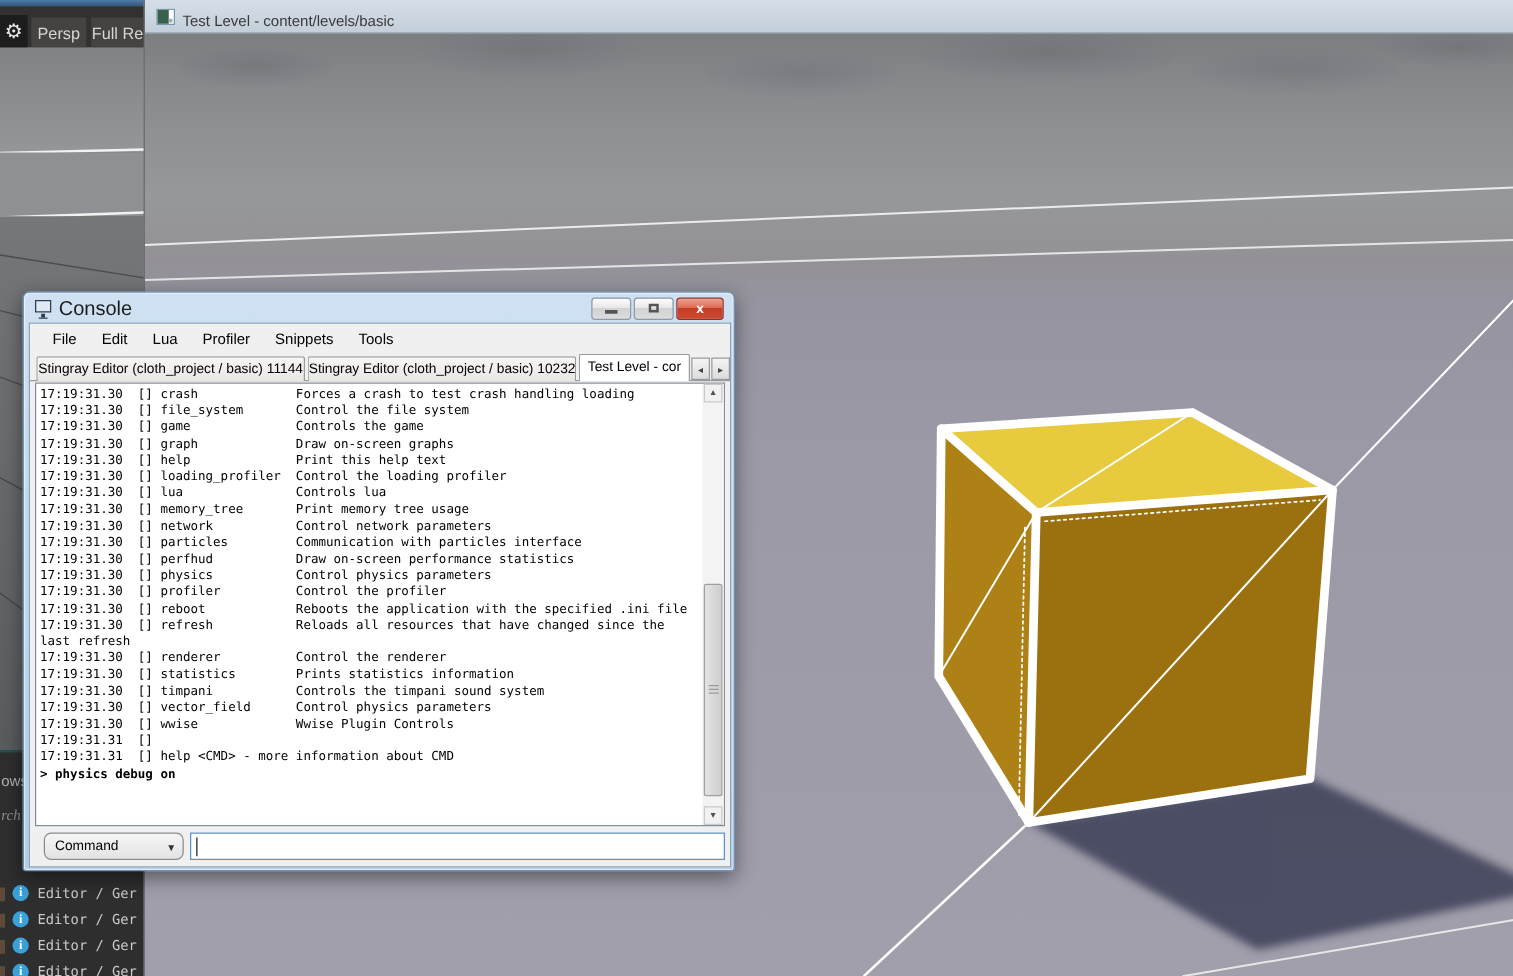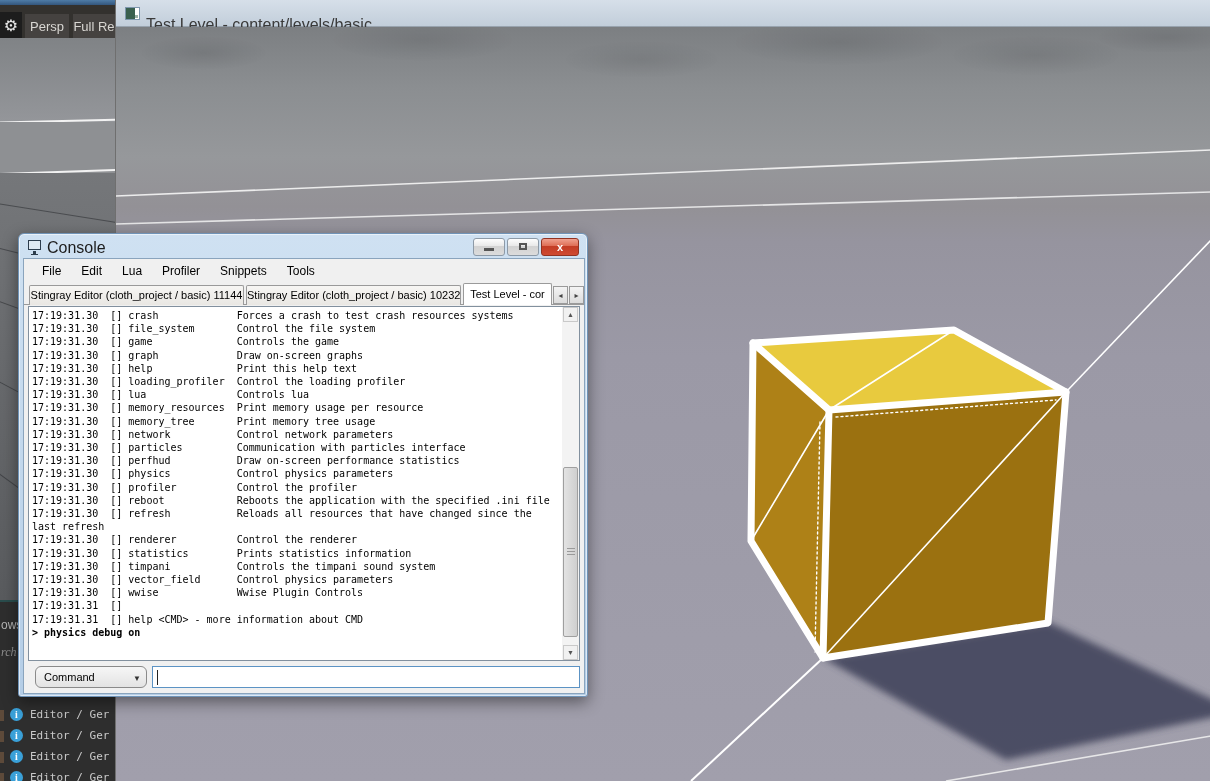--- a/index.html
+++ b/index.html
@@ -37,21 +37,21 @@
                  font-family:"DejaVu Sans Mono", monospace; white-space:nowrap; }
 
   
   #main-window { left:115px; top:0; width:1095px; height:781px; border-left:1px solid #6f6f6f; z-index:2; }
   #main-titlebar { left:0; top:0; width:1095px; height:27px;
                    background:linear-gradient(180deg,#d6dfe9,#c2ceda);
                    border-bottom:1px solid #98a3ae; }
   .mt-icon { left:9px; top:7px; width:15px; height:13px; background:#fff; border:1px solid #7d96ad; }
   .mt-icon .scr { position:absolute; left:0; top:0; width:9px; height:11px; background:#39604f; }
   .mt-icon .dot { position:absolute; right:1px; bottom:1px; width:3px; height:3px; background:#9db3a8; }
-  #main-title { left:30px; top:16px; font-size:16px; color:#3a3a3a; white-space:nowrap; }
+  #main-title { left:30px; top:10px; font-size:12px; color:#3a3a3a; white-space:nowrap; }
   #viewport { left:0; top:27px; width:1095px; height:754px; overflow:hidden;
     background:linear-gradient(180deg,#7c7f82 0px,#8b8e91 60px,#96989b 130px,#939196 180px,
                #96949f 215px,#9b99a6 330px,#a19fac 754px); }
   #sky-noise { left:0; top:0; width:1095px; height:130px; opacity:.5;
     background:
       radial-gradient(90px 24px at 8% 20%, rgba(62,64,67,.35), transparent 70%),
       radial-gradient(130px 30px at 28% 10%, rgba(60,62,65,.3), transparent 70%),
       radial-gradient(110px 26px at 48% 25%, rgba(66,68,71,.3), transparent 70%),
       radial-gradient(150px 32px at 66% 12%, rgba(58,60,63,.33), transparent 70%),
       radial-gradient(120px 28px at 84% 22%, rgba(62,64,67,.3), transparent 70%),
@@ -237,28 +237,27 @@
     <div id="tabstrip" class="abs">
       <div class="baseline"></div>
       <div class="tab" style="left:5px;width:215px;">Stingray Editor (cloth_project / basic) 11144</div>
       <div class="tab" style="left:222px;width:215px;">Stingray Editor (cloth_project / basic) 10232</div>
       <div class="tab active" style="left:439px;width:89px;">Test Level - cor</div>
       <div class="tab-arrow" style="left:529px;">◂</div>
       <div class="tab-arrow" style="left:545px;">▸</div>
     </div>
     <div id="log-area" class="abs">
       <div id="log-text">
-          <div class="log-line">17:19:31.30  [] crash             Forces a crash to test crash resources systems</div>
+          <div class="log-line">17:19:31.30  [] crash             Forces a crash to test crash handling loading</div>
           <div class="log-line">17:19:31.30  [] file_system       Control the file system</div>
           <div class="log-line">17:19:31.30  [] game              Controls the game</div>
           <div class="log-line">17:19:31.30  [] graph             Draw on-screen graphs</div>
           <div class="log-line">17:19:31.30  [] help              Print this help text</div>
           <div class="log-line">17:19:31.30  [] loading_profiler  Control the loading profiler</div>
           <div class="log-line">17:19:31.30  [] lua               Controls lua</div>
-          <div class="log-line">17:19:31.30  [] memory_resources  Print memory usage per resource</div>
           <div class="log-line">17:19:31.30  [] memory_tree       Print memory tree usage</div>
           <div class="log-line">17:19:31.30  [] network           Control network parameters</div>
           <div class="log-line">17:19:31.30  [] particles         Communication with particles interface</div>
           <div class="log-line">17:19:31.30  [] perfhud           Draw on-screen performance statistics</div>
           <div class="log-line">17:19:31.30  [] physics           Control physics parameters</div>
           <div class="log-line">17:19:31.30  [] profiler          Control the profiler</div>
           <div class="log-line">17:19:31.30  [] reboot            Reboots the application with the specified .ini file</div>
           <div class="log-line">17:19:31.30  [] refresh           Reloads all resources that have changed since the</div>
           <div class="log-line">last refresh</div>
           <div class="log-line">17:19:31.30  [] renderer          Control the renderer</div>

